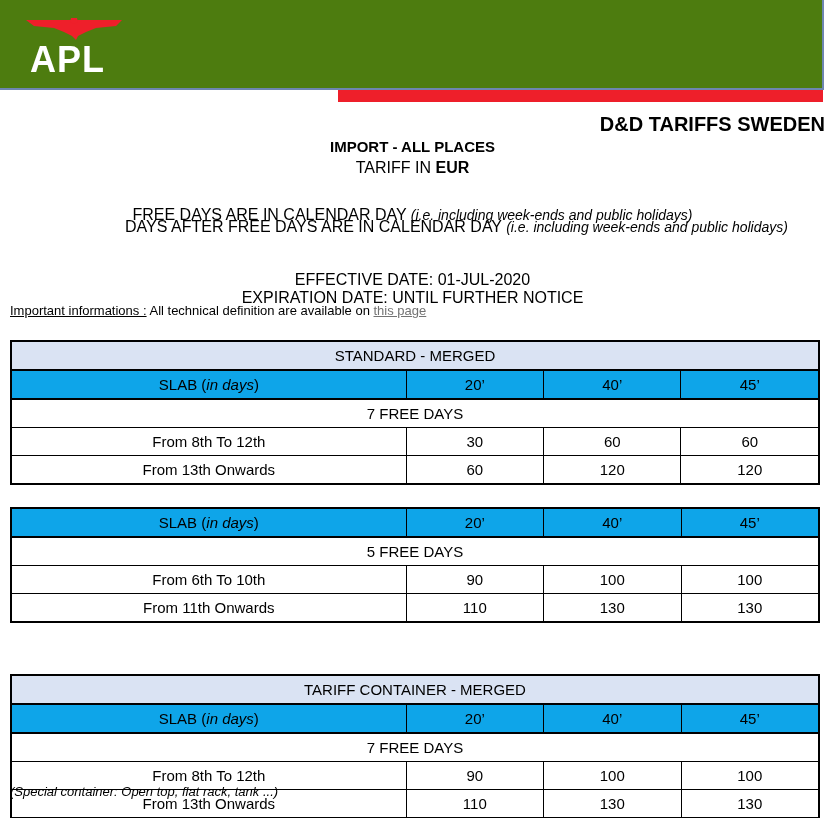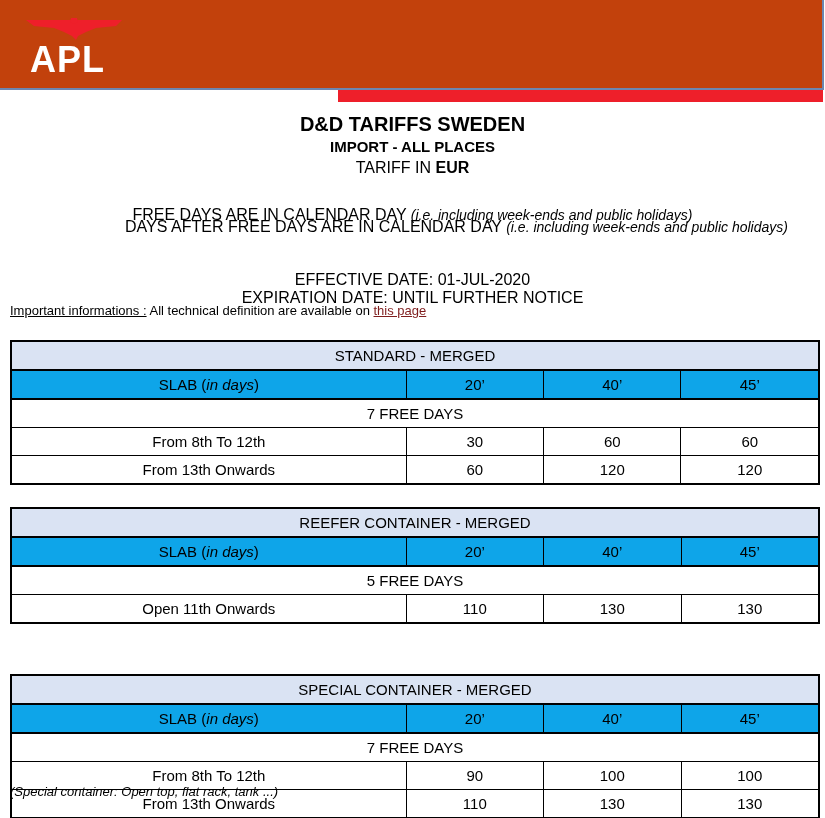--- a/index.html
+++ b/index.html
@@ -1,31 +1,31 @@
 <!DOCTYPE html>
 <html><head>
   <meta charset="utf-8">
   <style>
     html, body { margin: 0; padding: 0; background: #ffffff; }
     body { width: 825px; height: 818px; position: relative; overflow: hidden;
            font-family: "Liberation Sans", sans-serif; color: #000; }
     .banner { position: absolute; left: 0; top: 0; width: 822px; height: 88px;
-              background: #c2410c; border-right: 2px solid #6d86b0; border-bottom: 2px solid #6d86b0; }
+              background: #4d7c0f; border-right: 2px solid #6d86b0; border-bottom: 2px solid #6d86b0; }
     .redbar { position: absolute; left: 338px; top: 90px; width: 485px; height: 12px; background: #ee1f2a; }
     .logo { position: absolute; left: 26px; top: 18px; width: 100px; height: 64px; }
     .logo-text { position: absolute; left: 30px; top: 42px; font-weight: bold; font-size: 36px;
                  color: #ffffff; letter-spacing: 1px; line-height: 36px; }
     .heading { position: absolute; left: 0; width: 825px; text-align: center; }
-    .h-title { top: 113px; font-size: 20px; font-weight: bold; }
+    .h-title { top: 113px; font-size: 20px; font-weight: bold; text-align: right; }
     .h-sub { top: 138px; font-size: 15px; font-weight: bold; }
     .h-line { font-size: 16px; }
     .h-line i { font-size: 14px; }
     .info { position: absolute; left: 10px; top: 303px; font-size: 13px; }
     .info u { text-decoration: underline; }
-    .info a { color: #7f1d1d; text-decoration: underline; }
+    .info a { color: #737373; text-decoration: underline; }
     table.tariff { position: absolute; left: 10px; width: 810px; border-collapse: collapse;
                    font-size: 15px; border: 2px solid #000; }
     table.tariff td { border: 1px solid #000; text-align: center; height: 19px; padding: 4px; line-height: 19px; }
     table.tariff tr.hdr td { background: #dae3f3; }
     table.tariff tr.colhdr td { background: #0ea5e9; }
     table.tariff tr.colhdr td, table.tariff tr.hdr td { border-bottom: 2px solid #000; }
     .c0 { width: 403px; } .c1 { width: 134px; } .c2 { width: 134px; } .c3 { width: 134px; }
     .note { position: absolute; left: 10px; top: 784px; font-size: 13px; font-style: italic; }
   </style>
 </head>
@@ -82,45 +82,48 @@
     <td>From 13th Onwards</td>
     <td>60</td>
     <td>120</td>
     <td>120</td>
   </tr>
 </tbody>
   </table>
 
 <table class="tariff" style="top:507px;">
   <tbody>
-      <tr class="hdr">
-        <td colspan="4">REEFER CONTAINER - MERGED</td>
-      </tr>
   <tr class="colhdr">
     <td class="c0"><span>SLAB (</span><i>in days</i><span>)</span></td>
     <td class="c1">20’</td>
     <td class="c2">40’</td>
     <td class="c3">45’</td>
   </tr>
   <tr>
         <td colspan="4">5 FREE DAYS</td>
       </tr>
   <tr>
-    <td>Open 11th Onwards</td>
+    <td>From 6th To 10th</td>
+    <td>90</td>
+    <td>100</td>
+    <td>100</td>
+  </tr>
+  <tr>
+    <td>From 11th Onwards</td>
     <td>110</td>
     <td>130</td>
     <td>130</td>
   </tr>
 </tbody>
   </table>
 
 <table class="tariff" style="top:674px;">
   <tbody>
       <tr class="hdr">
-        <td colspan="4">SPECIAL CONTAINER - MERGED</td>
+        <td colspan="4">TARIFF CONTAINER - MERGED</td>
       </tr>
   <tr class="colhdr">
     <td class="c0"><span>SLAB (</span><i>in days</i><span>)</span></td>
     <td class="c1">20’</td>
     <td class="c2">40’</td>
     <td class="c3">45’</td>
   </tr>
   <tr>
         <td colspan="4">7 FREE DAYS</td>
       </tr>

